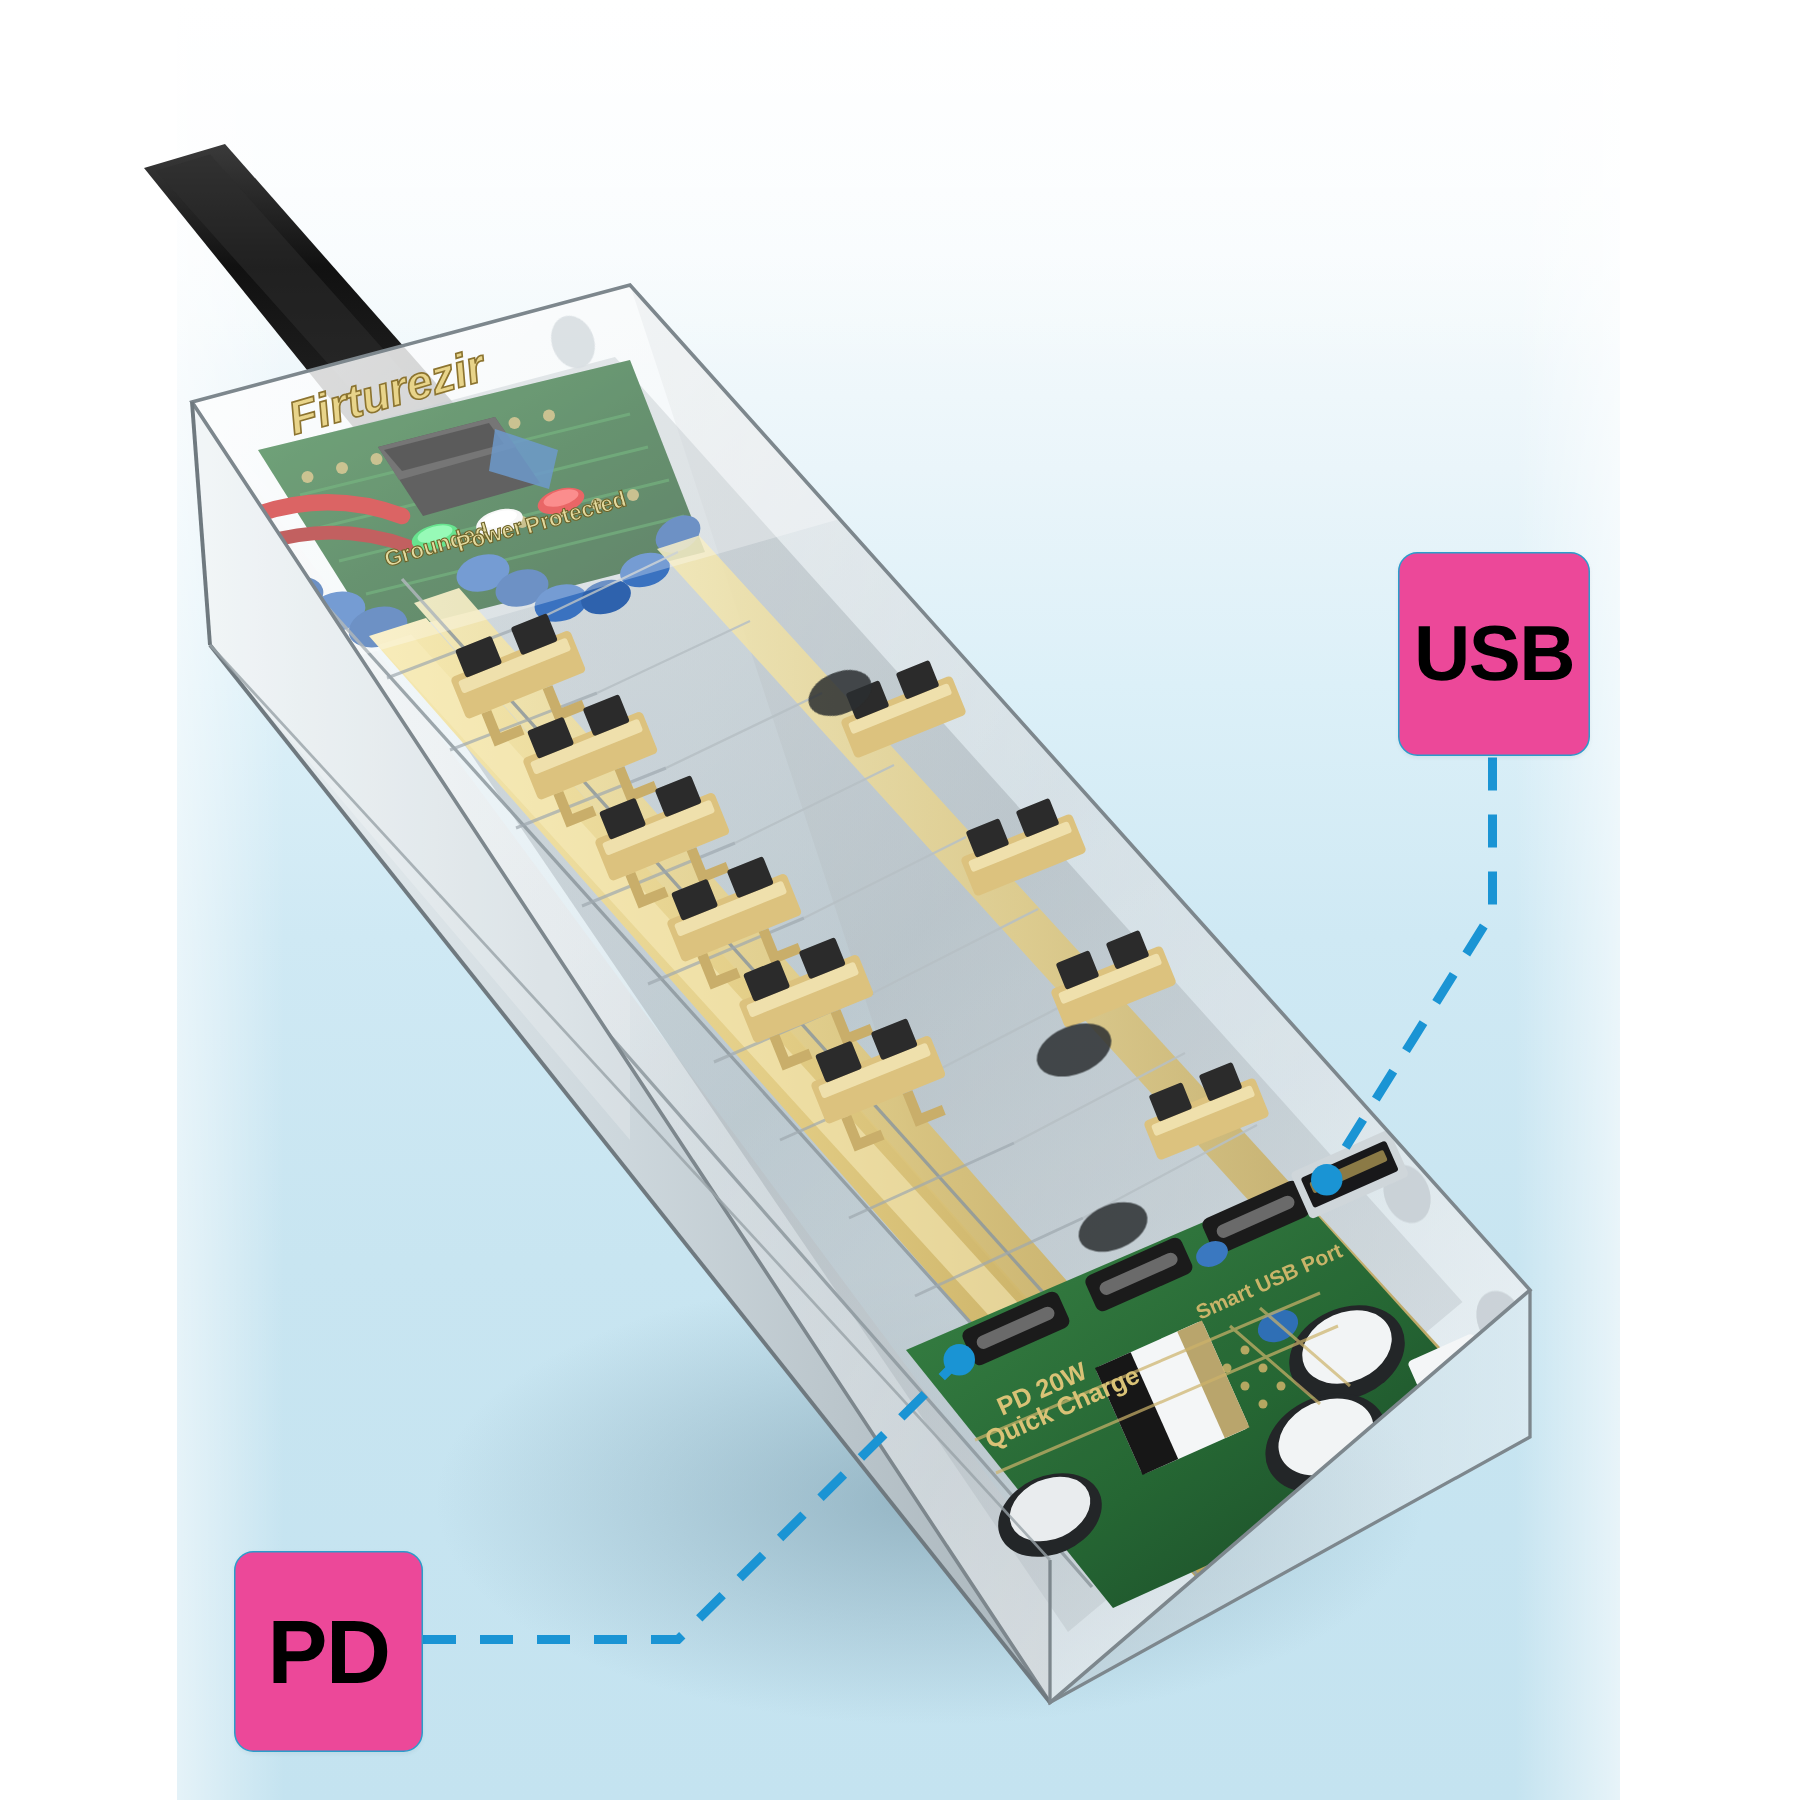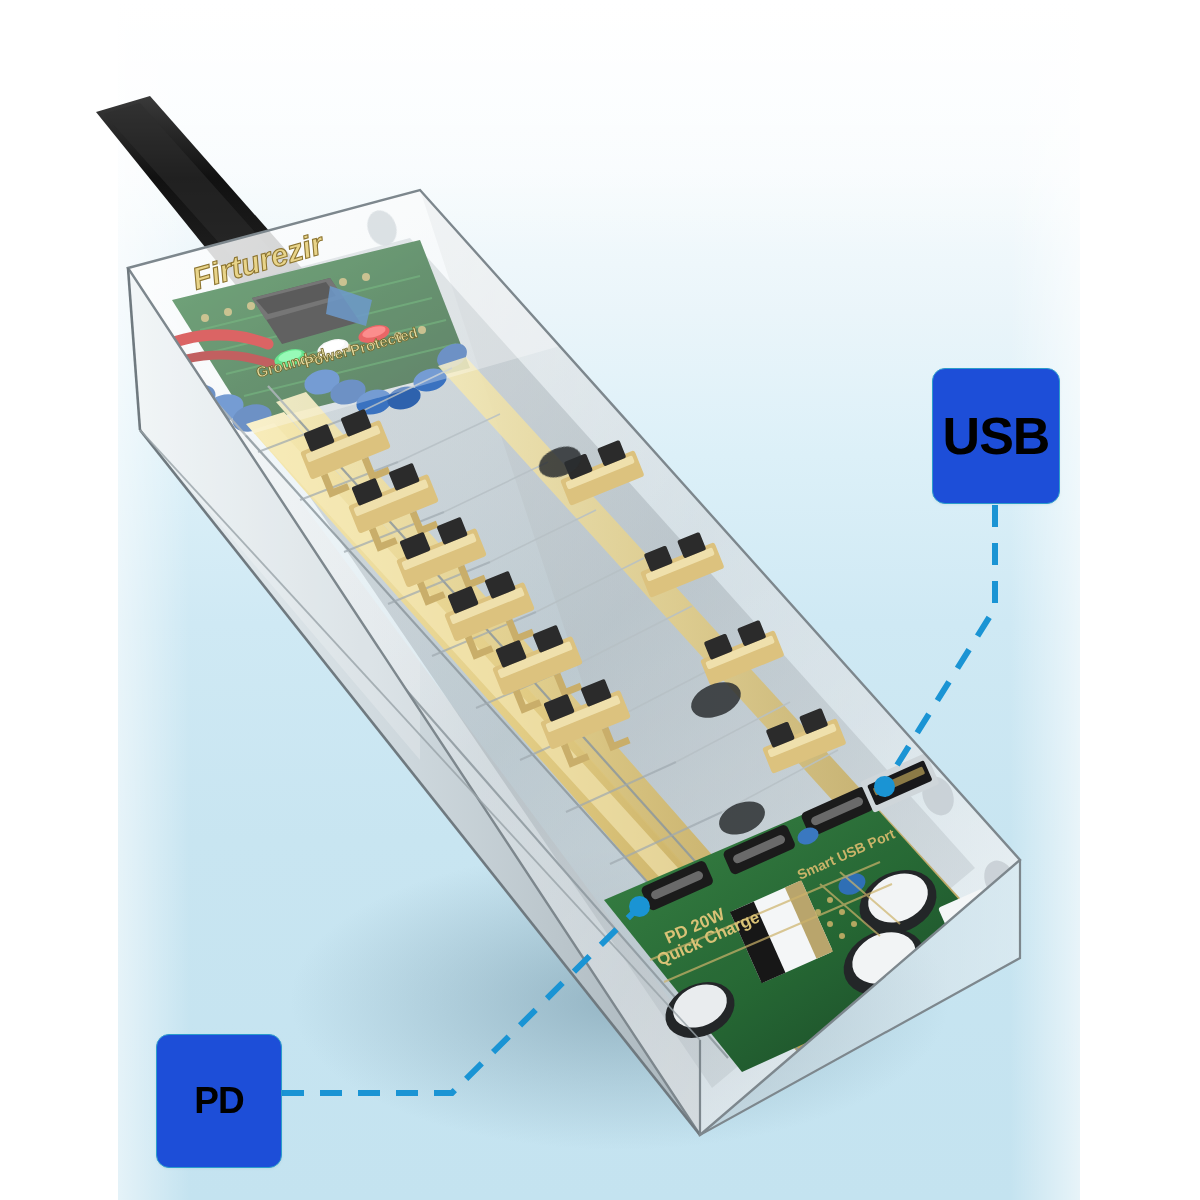--- a/index.html
+++ b/index.html
@@ -34,27 +34,27 @@
     -webkit-text-stroke:1.2px #0f86cc;
     text-shadow:0 0 1px rgba(15,134,204,.55);
     white-space:pre-line;
   }
 
   
   #product{position:absolute;left:0;top:0;width:1200px;height:1200px;}
 
   
   .callout{
-    position:absolute;background:#1d4ed8;border:1.6px solid #2b9ccb;
+    position:absolute;background:#ec4899;border:1.6px solid #2b9ccb;
     border-radius:13px;display:flex;align-items:center;justify-content:center;
     color:#000000;font-weight:700;
     box-shadow:0 1px 3px rgba(0,0,0,.05);
   }
   #callout-usb{left:932px;top:368px;width:126px;height:134px;font-size:52px;letter-spacing:-1px;}
-  #callout-pd{left:156px;top:1034px;width:124px;height:132px;font-size:37px;letter-spacing:-1px;}
+  #callout-pd{left:156px;top:1034px;width:124px;height:132px;font-size:60px;letter-spacing:-1px;}
 
   .dot{position:absolute;width:21px;height:21px;border-radius:50%;background:#1a94d4;}
   #dot-usb{left:874px;top:776px;}
   #dot-pd{left:629px;top:896px;}
 </style>
 </head>
 <body>
 
 <div id="stage">
 

